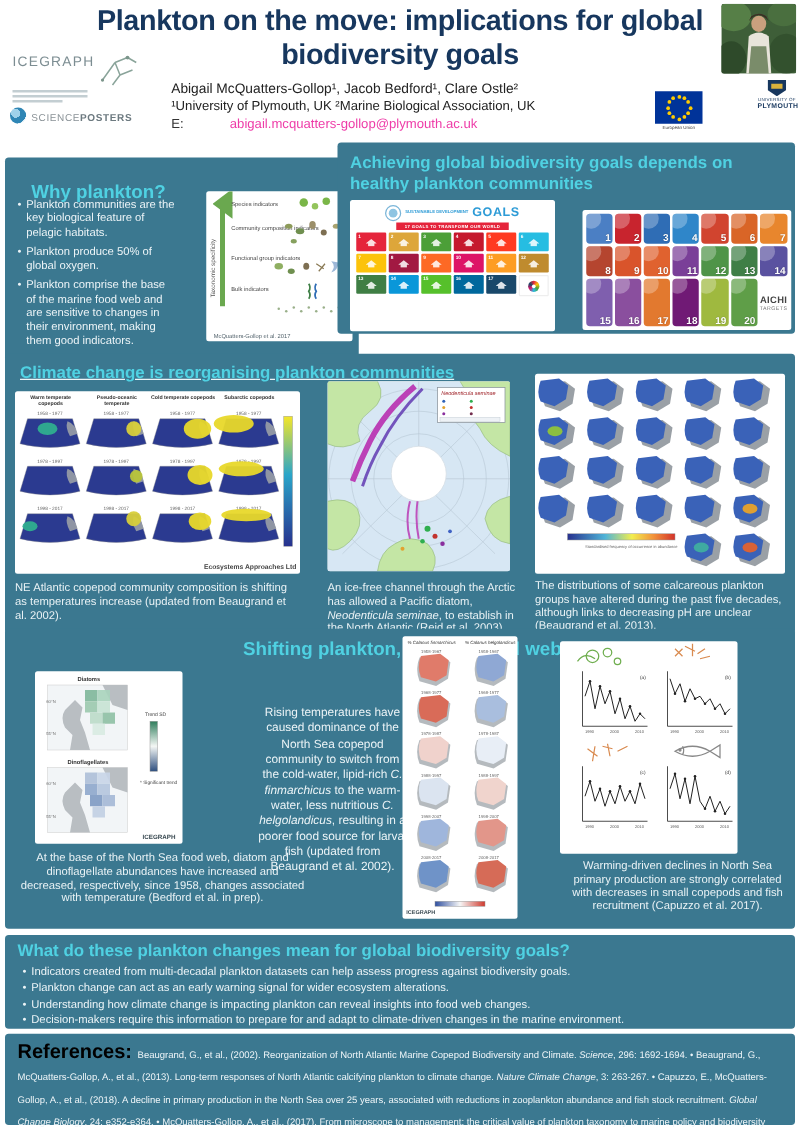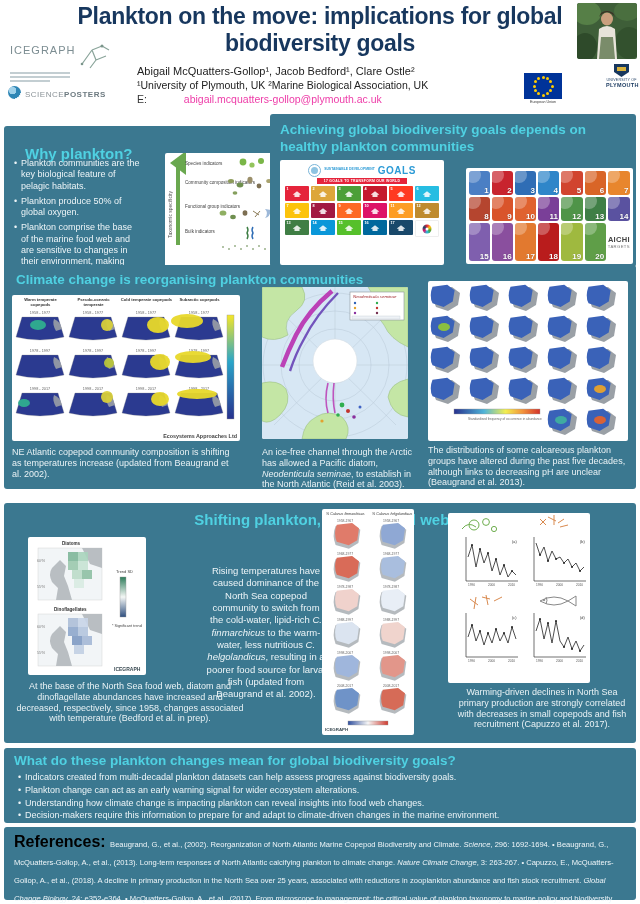--- a/index.html
+++ b/index.html
@@ -78,21 +78,21 @@
   #aichi-grid{display:grid;grid-template-columns:repeat(7,1fr);gap:2px;height:100%;}
   .aichi-tile{border-radius:3px;position:relative;overflow:hidden;}
   .aichi-tile:before{content:"";position:absolute;left:-4px;top:-4px;width:16px;height:16px;border-radius:50%;
      background:rgba(255,255,255,.28);}
   .aichi-num{position:absolute;right:1.5px;bottom:0;font-size:8px;font-weight:700;color:#fff;
      text-shadow:0 0 1px rgba(0,0,0,.4);}
   #aichi-label{display:flex;flex-direction:column;align-items:center;justify-content:center;color:#444;}
   #aichi-label .a1{font-size:7.5px;font-weight:700;letter-spacing:.3px;}
   #aichi-label .a2{font-size:4.2px;letter-spacing:.4px;color:#777;}
   
-  #panel-climate{top:265px;left:4px;width:632px;height:224px;}
+  #panel-climate{top:283px;left:4px;width:632px;height:224px;text-decoration:underline;}
   #panel-climate h2{font-size:13.5px;margin:7px 0 0 12px;}
   #figA{left:8px;top:30px;width:228px;height:146px;}
   #figA .colhead{position:absolute;top:3px;font-size:4.2px;font-weight:700;color:#333;width:53px;text-align:center;line-height:1.1;}
   #figA .credit{position:absolute;right:3px;bottom:2px;font-size:5.4px;color:#444;font-weight:700;}
   #figB{left:258px;top:22px;width:146px;height:152px;}
   #figC{left:424px;top:16px;width:200px;height:160px;}
   #capA{left:8px;top:182px;width:228px;}
   #capB{left:258px;top:182px;width:152px;}
   #capC{left:424px;top:180px;width:202px;}
   
@@ -389,21 +389,21 @@
         </div>
         <div class="aichi-tile" style="background: rgb(127, 95, 174);">
           <span class="aichi-num">15</span>
         </div>
         <div class="aichi-tile" style="background: rgb(138, 79, 158);">
           <span class="aichi-num">16</span>
         </div>
         <div class="aichi-tile" style="background: rgb(226, 121, 47);">
           <span class="aichi-num">17</span>
         </div>
-        <div class="aichi-tile" style="background: #b91c1c;">
+        <div class="aichi-tile" style="background: #701a75;">
           <span class="aichi-num">18</span>
         </div>
         <div class="aichi-tile" style="background: rgb(159, 185, 63);">
           <span class="aichi-num">19</span>
         </div>
         <div class="aichi-tile" style="background: rgb(95, 158, 72);">
           <span class="aichi-num">20</span>
         </div>
         <div id="aichi-label">
         <span class="a1">AICHI</span>

